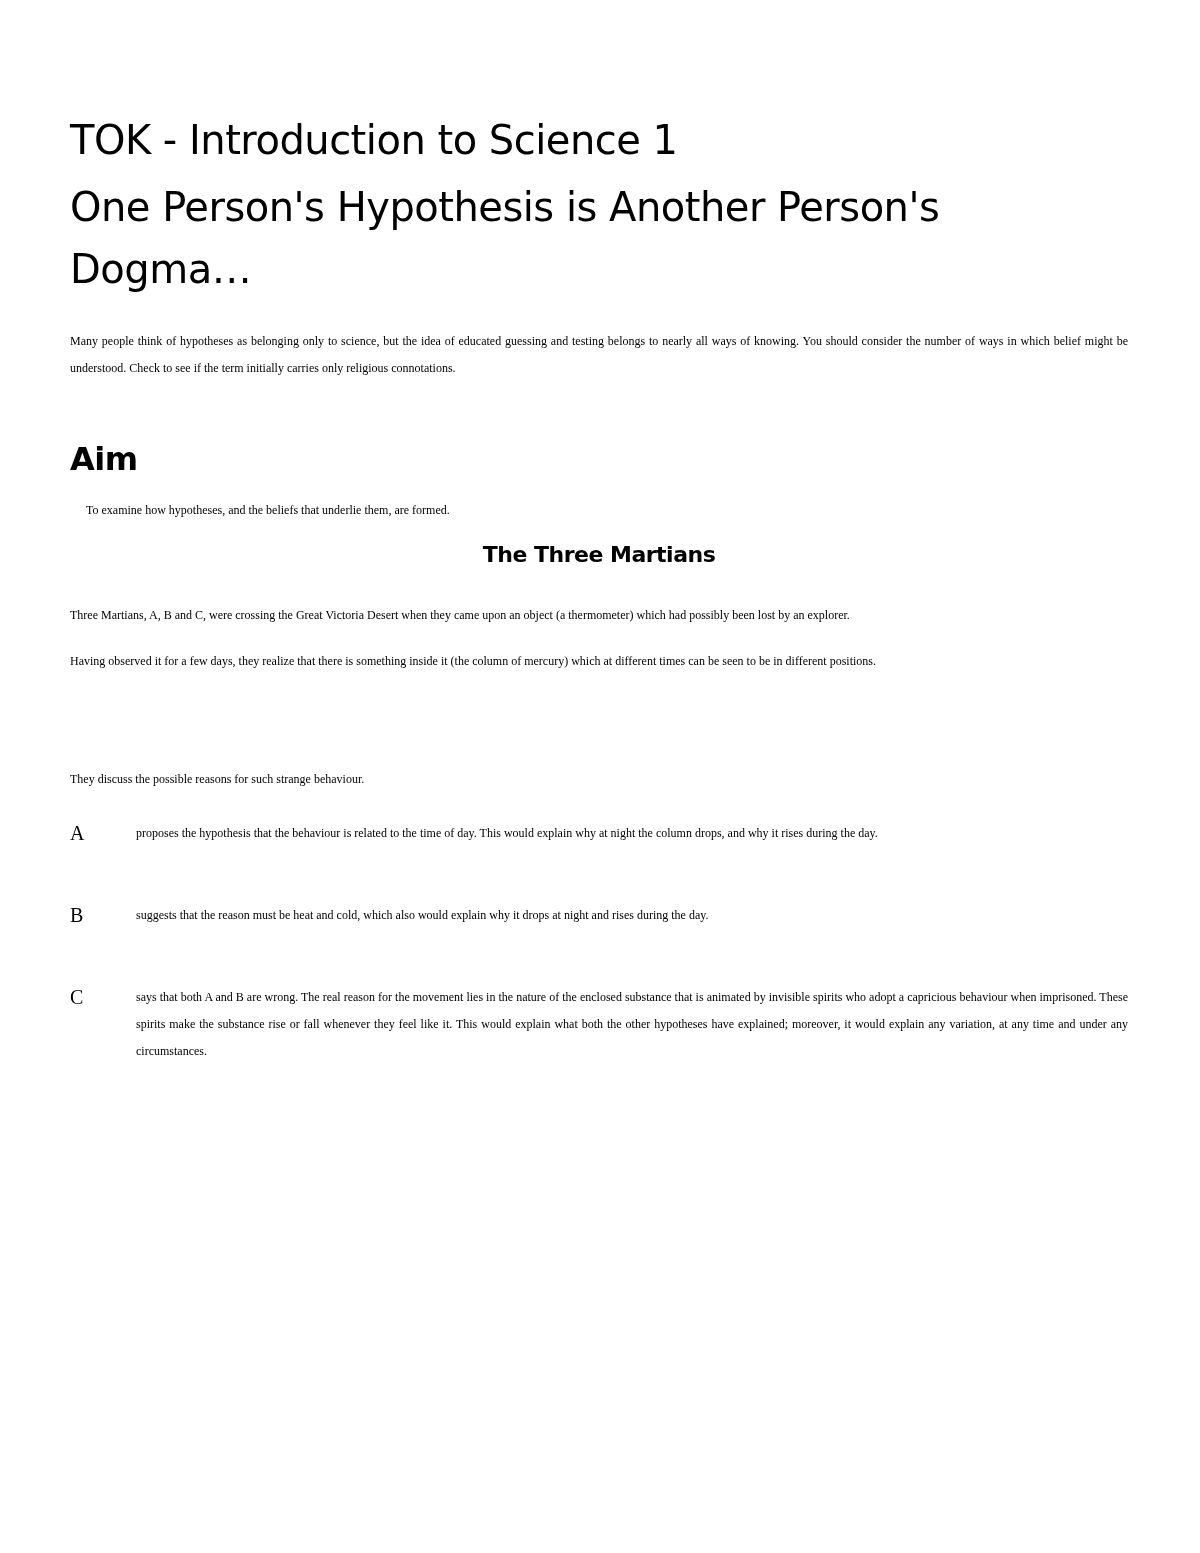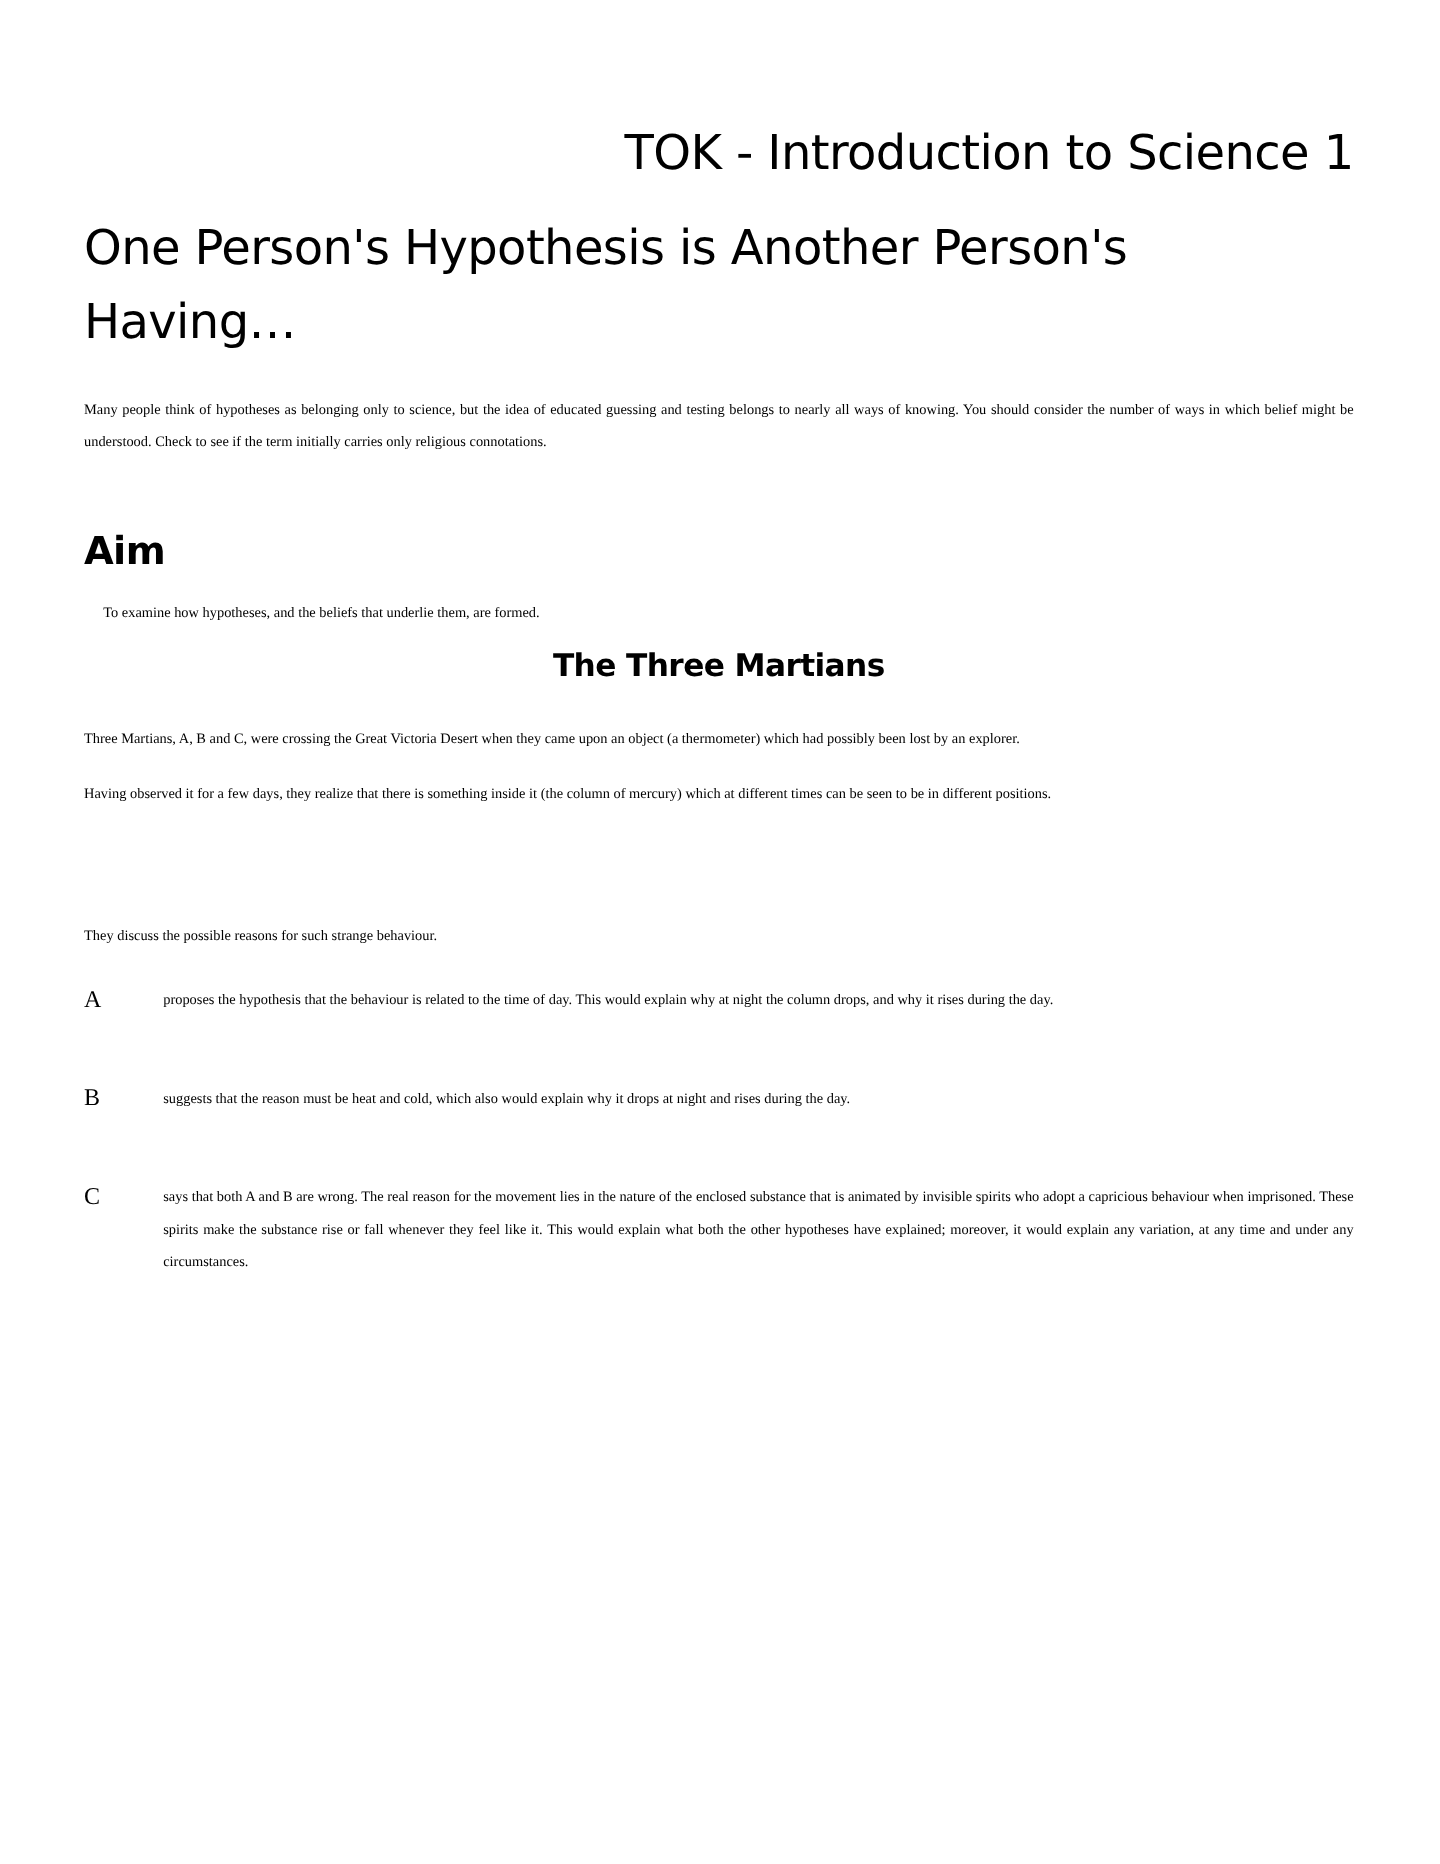--- a/index.html
+++ b/index.html
@@ -1,41 +1,41 @@
 <!DOCTYPE html>
 <html><head>
   <meta charset="utf-8">
   <style>
     html, body { margin: 0; padding: 0; background: #ffffff; }
     body { width: 1200px; height: 1553px; position: relative; overflow: hidden; color: #000; }
     .page { position: absolute; left: 70px; top: 0; width: 1058px; }
     .comic { font-family: "DejaVu Sans", sans-serif; font-weight: bold; letter-spacing: -0.5px; }
     .serif { font-family: "Liberation Serif", serif; font-size: 12px; line-height: 27px; text-align: justify; }
-    .title1 { position: absolute; top: 104px; left: 0; width: 1058px; text-align: right; font-size: 40px; line-height: 48px; font-weight: normal; }
+    .title1 { position: absolute; top: 116px; left: 0; width: 1058px; text-align: left; font-size: 40px; line-height: 48px; font-weight: normal; }
     .title2 { position: absolute; top: 176px; left: 0; width: 1058px; font-size: 40px; line-height: 62px; font-weight: normal; }
     .intro { position: absolute; top: 328px; left: 0; width: 1058px; }
     .aim-head { position: absolute; top: 442px; left: 0; font-size: 32px; line-height: 34px; }
     .aim-text { position: absolute; top: 481px; left: 0; width: 1058px; }
-    .section-head { position: absolute; top: 540px; left: 0; width: 1058px; text-align: center; font-size: 26px; line-height: 30px; }
+    .section-head { position: absolute; top: 540px; left: 0; width: 1058px; text-align: center; font-size: 22px; line-height: 30px; }
     .p1 { position: absolute; top: 602px; left: 0; width: 1058px; }
     .p2 { position: absolute; top: 648px; left: 0; width: 1058px; }
     .p3 { position: absolute; top: 766px; left: 0; width: 1058px; }
     .hyp { position: absolute; left: 0; width: 1058px; display: flex; }
     .hyp .letter { width: 66px; flex: 0 0 66px; font-family: "Liberation Serif", serif; font-size: 20px; line-height: 27px; }
     .hyp .text { flex: 1; }
     .hA { top: 820px; }
     .hB { top: 902px; }
     .hC { top: 984px; }
   </style>
 </head>
 <body>
 
 <div class="page">
   <div class="title1 comic">TOK - Introduction to Science 1</div>
-  <div class="title2 comic">One Person's Hypothesis is Another Person's Having…</div>
+  <div class="title2 comic">One Person's Hypothesis is Another Person's Dogma…</div>
 
   <p class="intro serif" style="margin:0">Many people think of hypotheses as belonging only to science, but the idea of educated guessing and testing belongs to nearly all ways of knowing.  You should consider the number of ways in which belief might be understood.  Check to see if the term initially carries only religious connotations.</p>
 
   <div class="aim-head comic">Aim</div>
   <p class="aim-text serif" style="margin:16px">To examine how hypotheses, and the beliefs that underlie them, are formed.</p>
 
   <div class="section-head comic">The Three Martians</div>
 
   <p class="p1 serif" style="margin:0">Three Martians, A, B and C, were crossing the Great Victoria Desert when they came upon an object (a thermometer) which had possibly been lost by an explorer.</p>
   <p class="p2 serif" style="margin:0">Having observed it for a few days, they realize that there is something inside it (the column of mercury) which at different times can be seen to be in different positions.</p>

